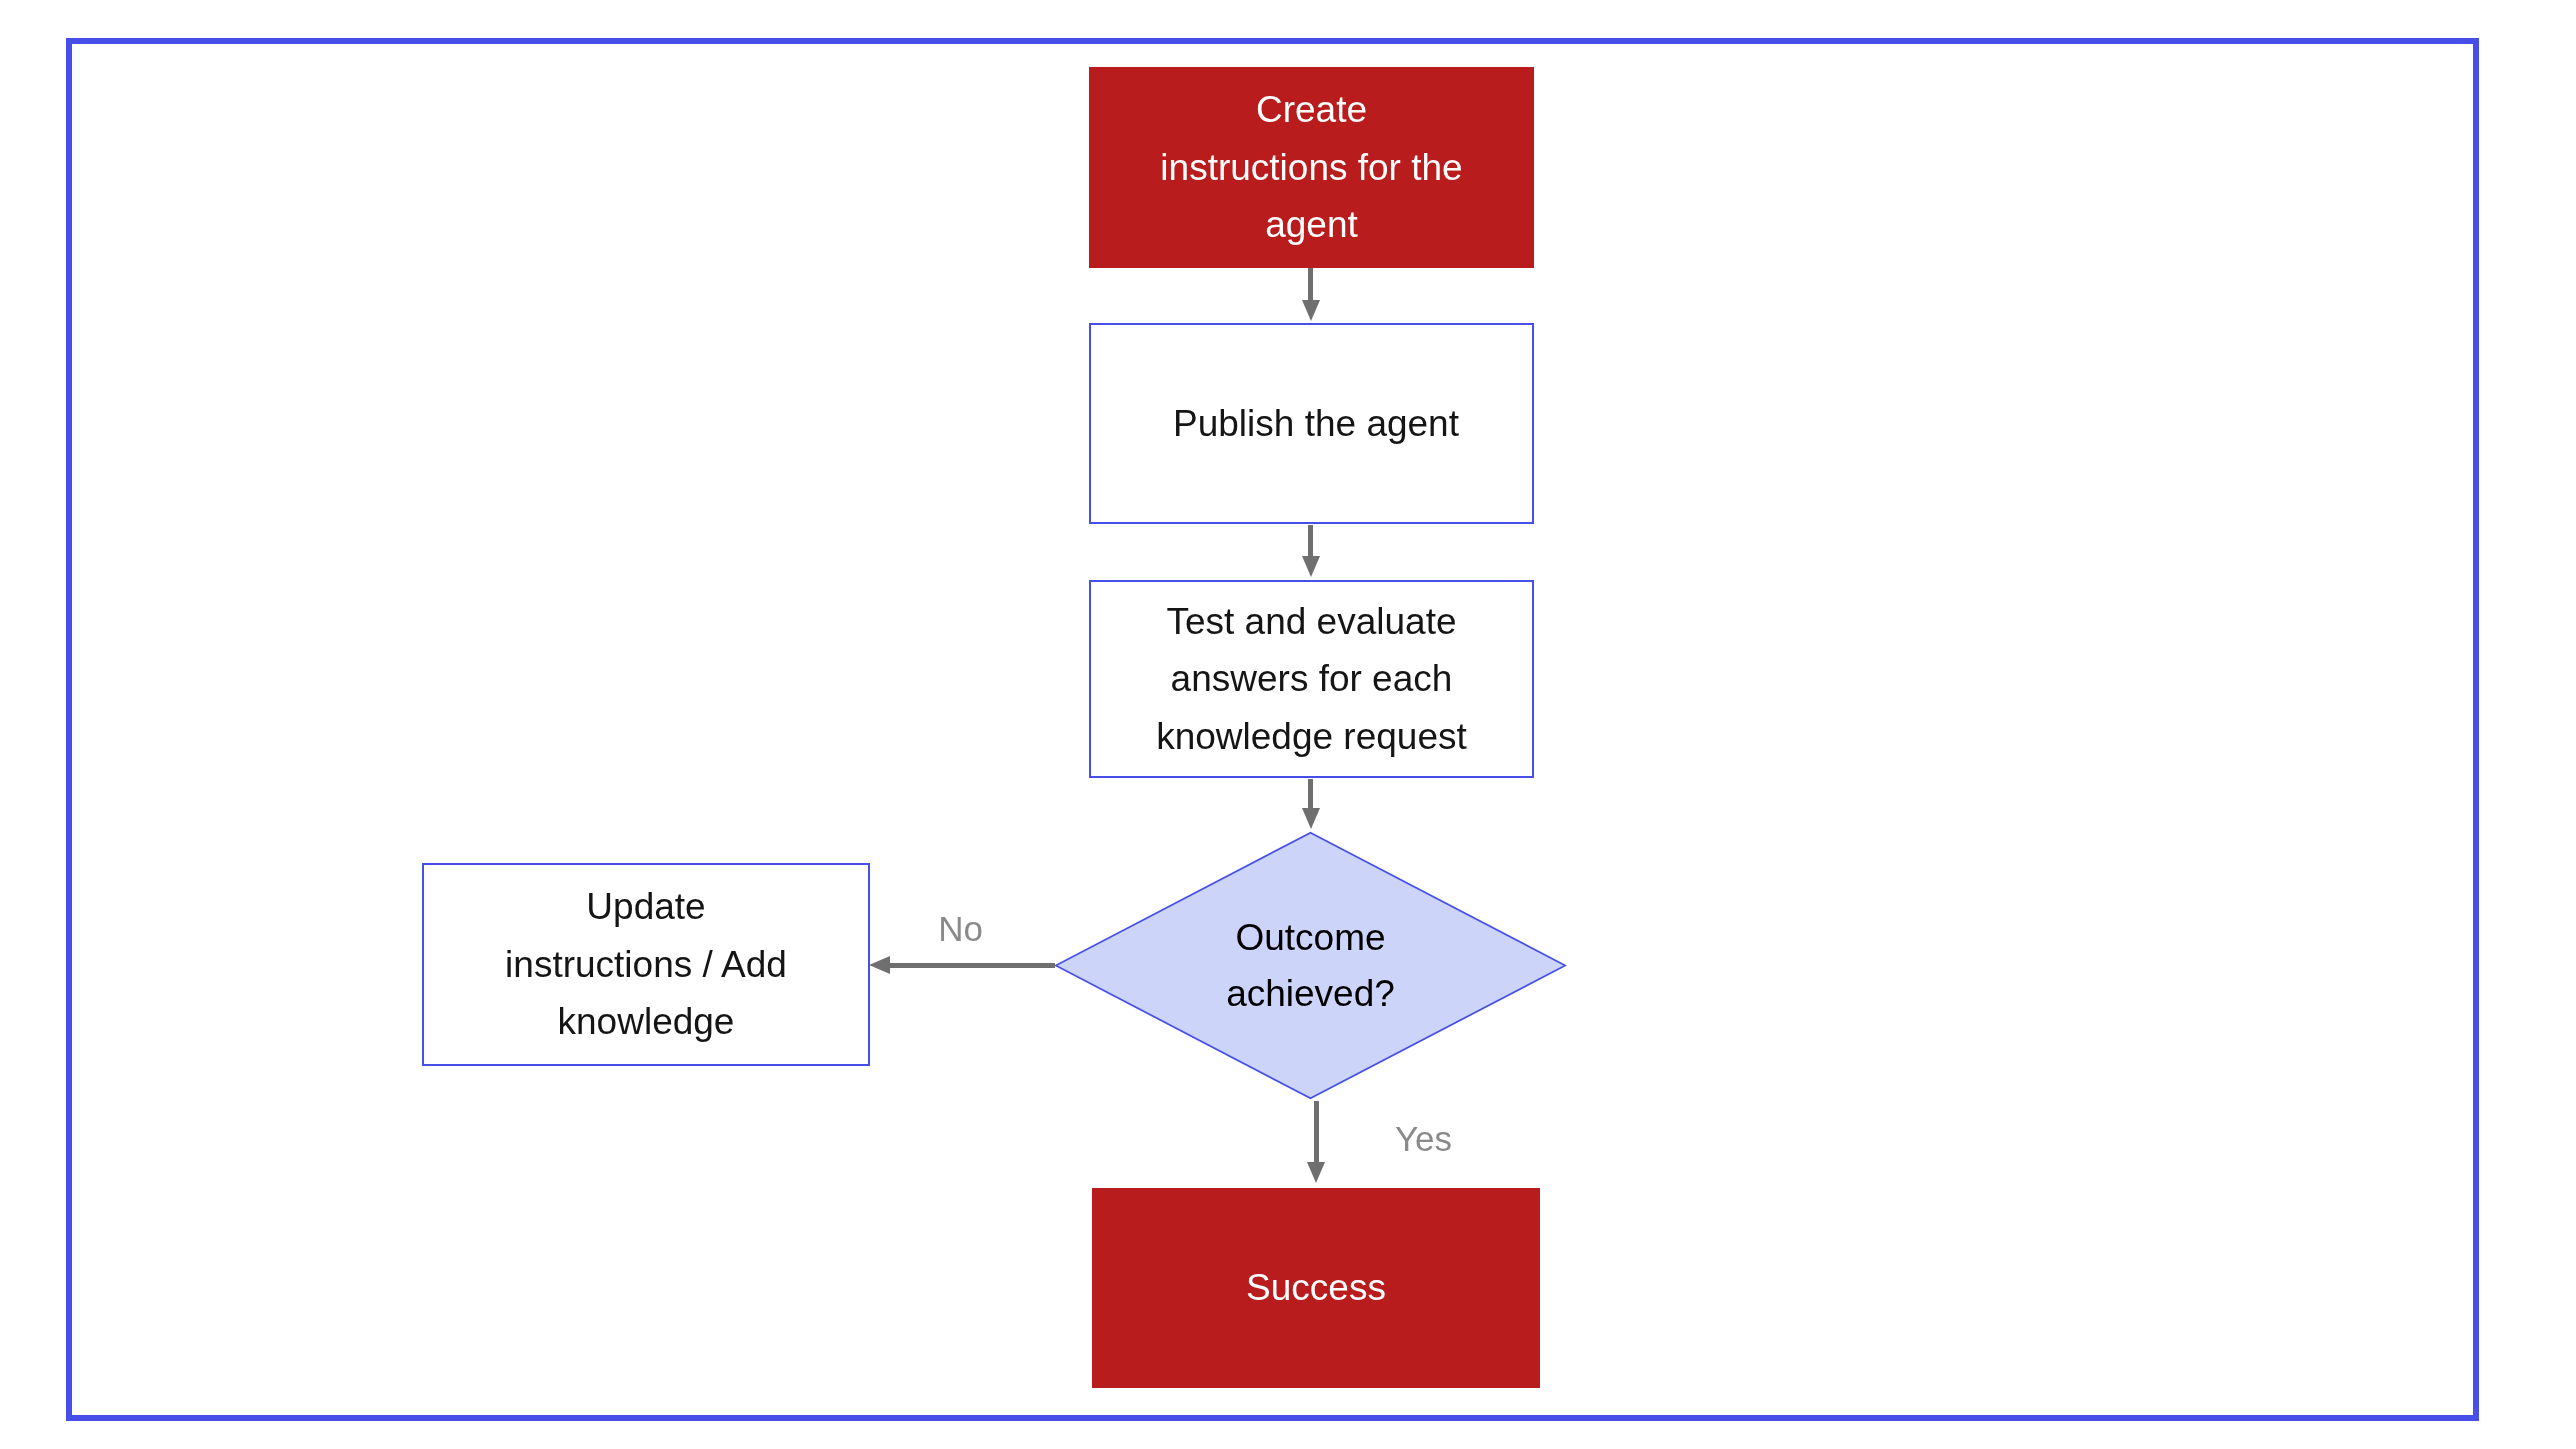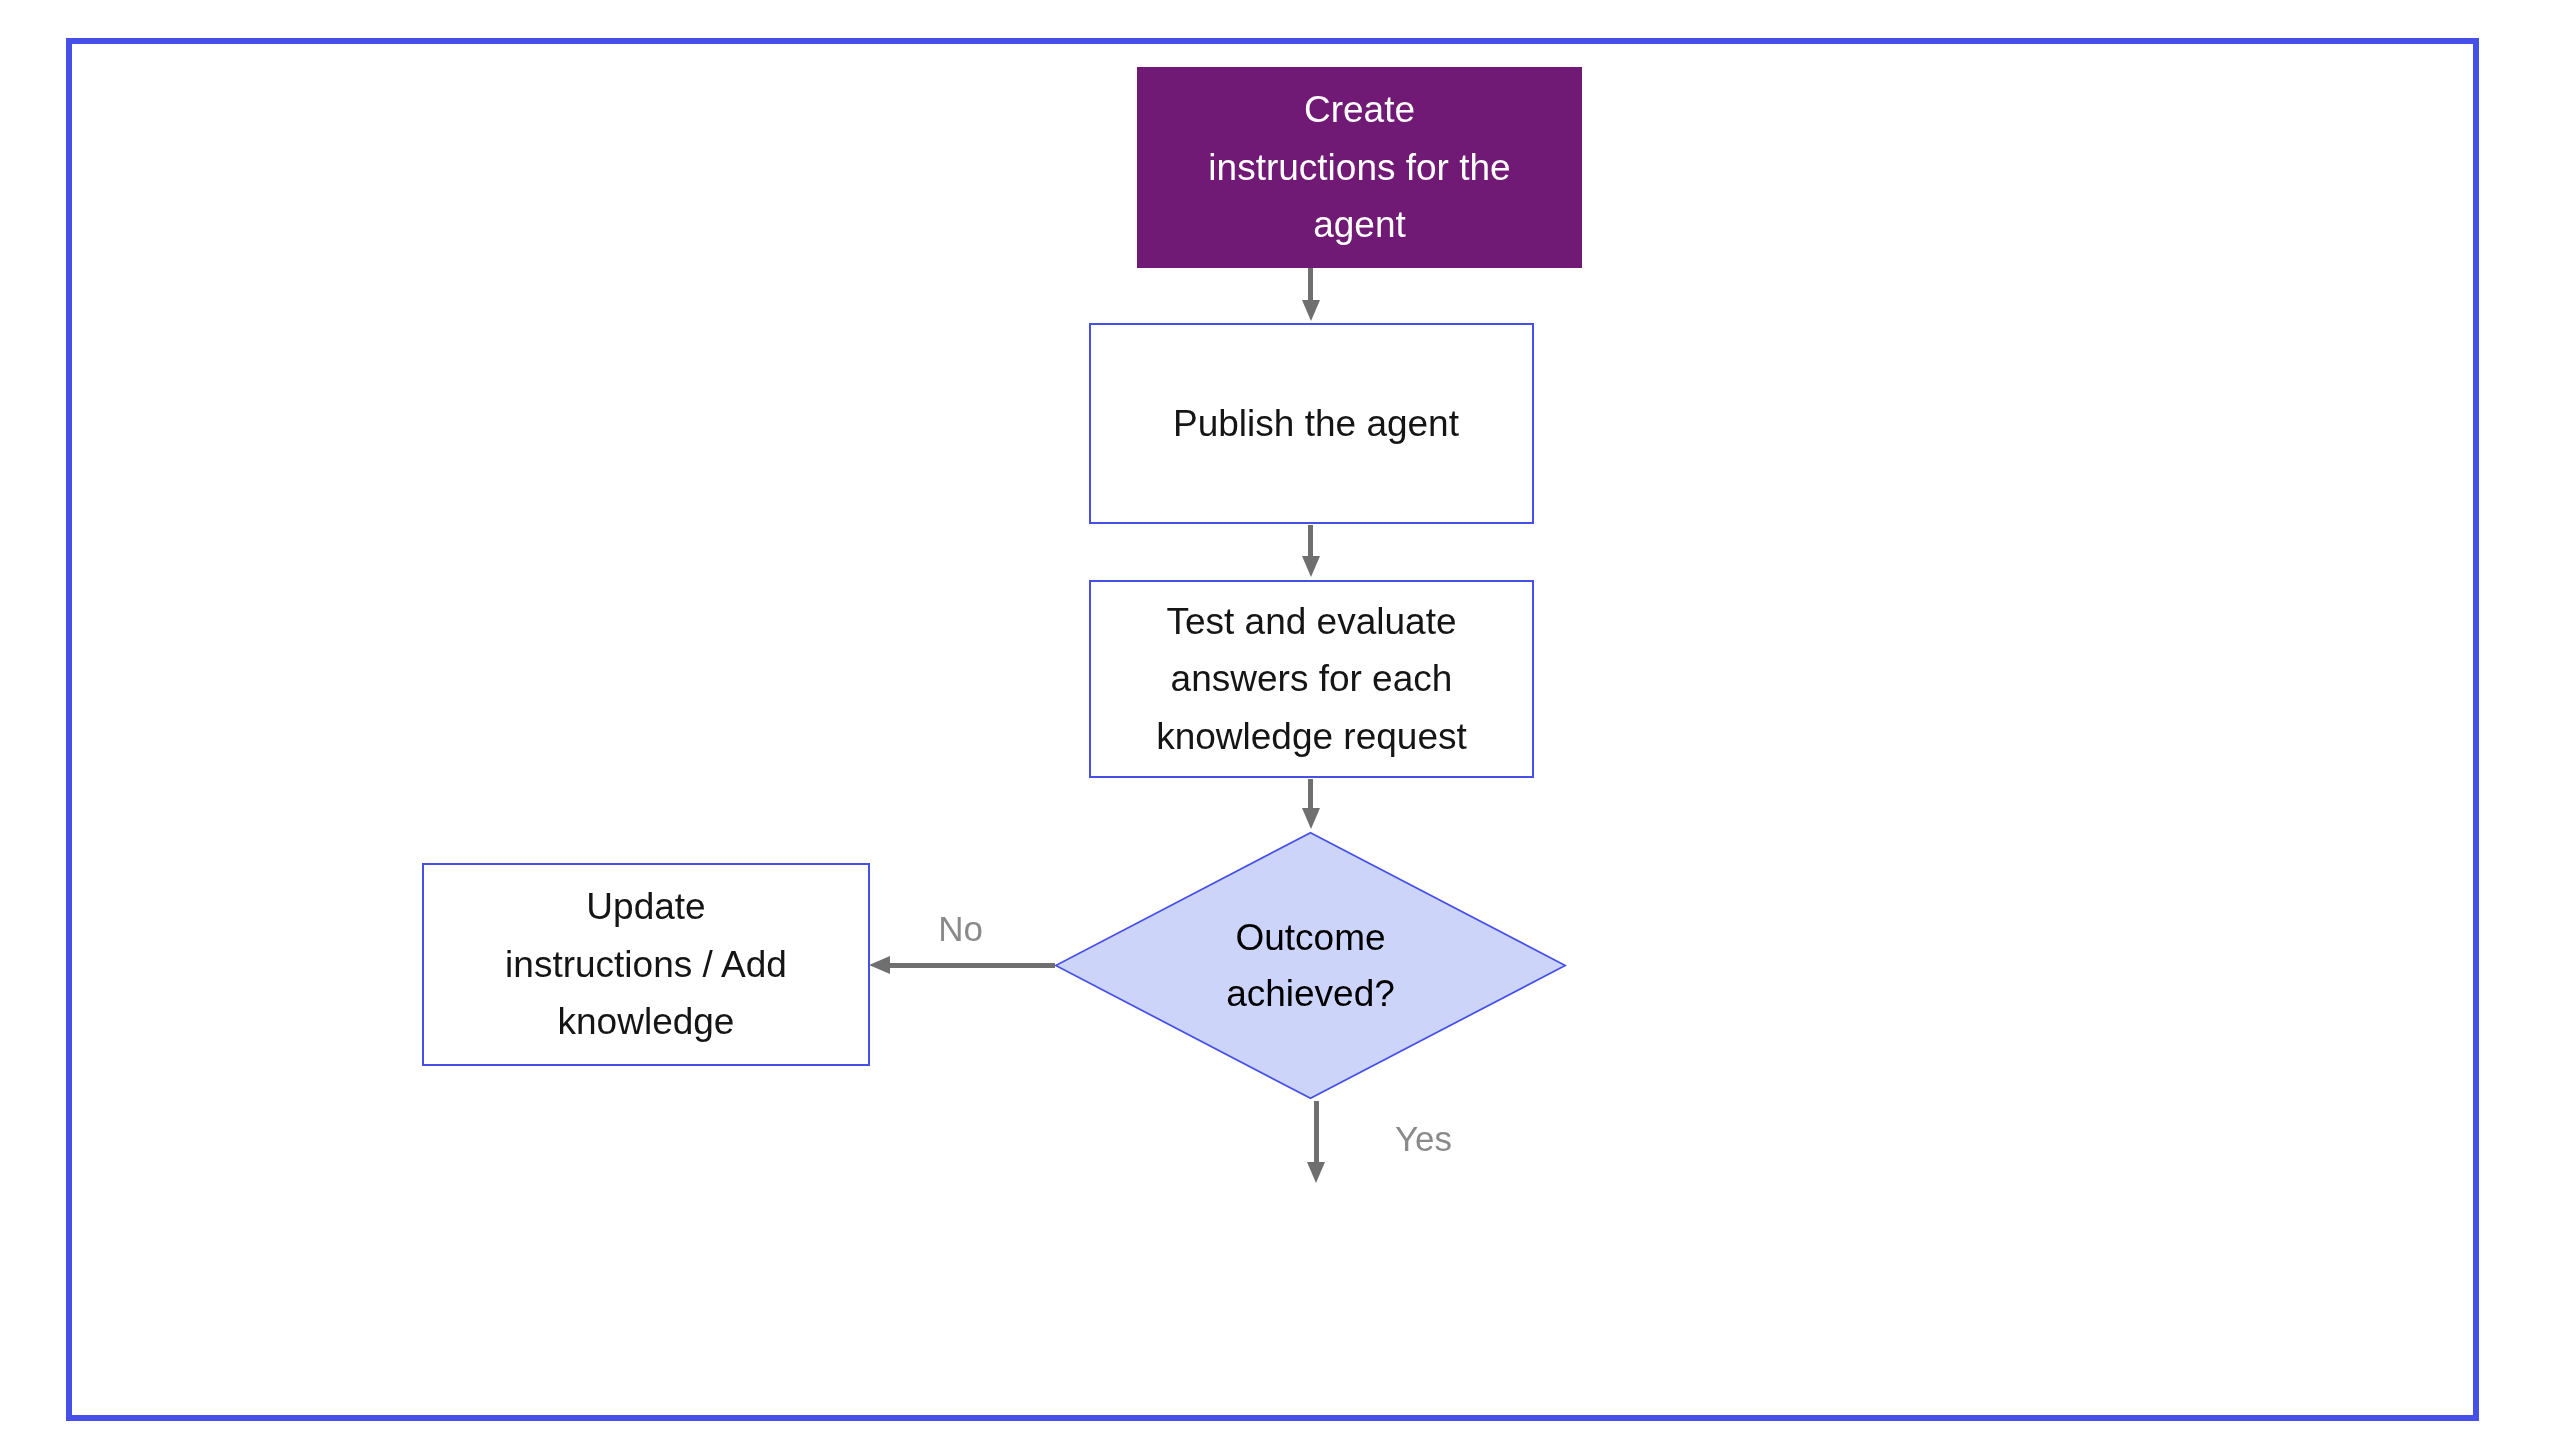--- a/index.html
+++ b/index.html
@@ -30,23 +30,22 @@
     box-sizing: border-box;
     display: flex;
     align-items: center;
     justify-content: center;
     text-align: center;
     font-size: 37px;
     line-height: 1.55;
     white-space: pre-line;
   }
   .node.filled {
-    background: #701a75;
+    background: #b91c1c;
     color: #ffffff;
-    margin-left: 48px;
   }
   .node.outlined {
     background: #ffffff;
     border: 2.3px solid #4650E8;
     color: #151515;
   }
   #node-create  { left: 1089px; top: 67px;  width: 445px; height: 201px; }
   #node-publish { left: 1089px; top: 323px;  width: 445px; height: 201px; padding-left: 9px; }
   #node-test    { left: 1089px; top: 580px;  width: 445px; height: 198px; }
   #node-update  { left: 422px;  top: 863px; width: 448px; height: 203px; }
@@ -131,20 +130,21 @@
       <polygon points="438.5,3 874,230 438.5,457 3,230" fill="#CCD4FA" stroke="#4650E8" stroke-width="3"></polygon>
     </svg>
     <div class="diamond-label">Outcome
 achieved?</div>
   </div>
 
   <div class="node outlined" id="node-update">Update
 instructions / Add
 knowledge</div>
 
+  <div class="node filled" id="node-success">Success</div>
 
   <div class="shaft-v" style="left:1308px; top:268px; height:33px;"></div>
   <div class="head-down" style="left:1302px; top:300px;"></div>
 
   <div class="shaft-v" style="left:1308px; top:525px; height:33px;"></div>
   <div class="head-down" style="left:1302px; top:556px;"></div>
 
   <div class="shaft-v" style="left:1308px; top:779px; height:30px;"></div>
   <div class="head-down" style="left:1302px; top:808px;"></div>
 

